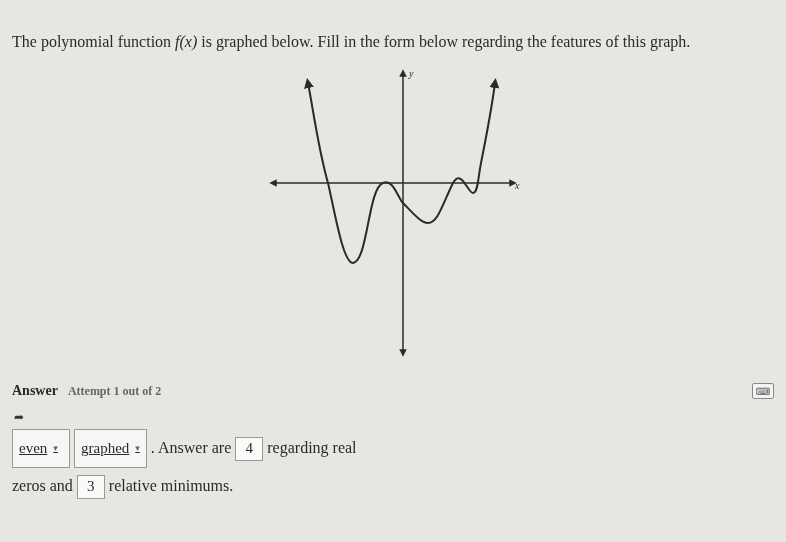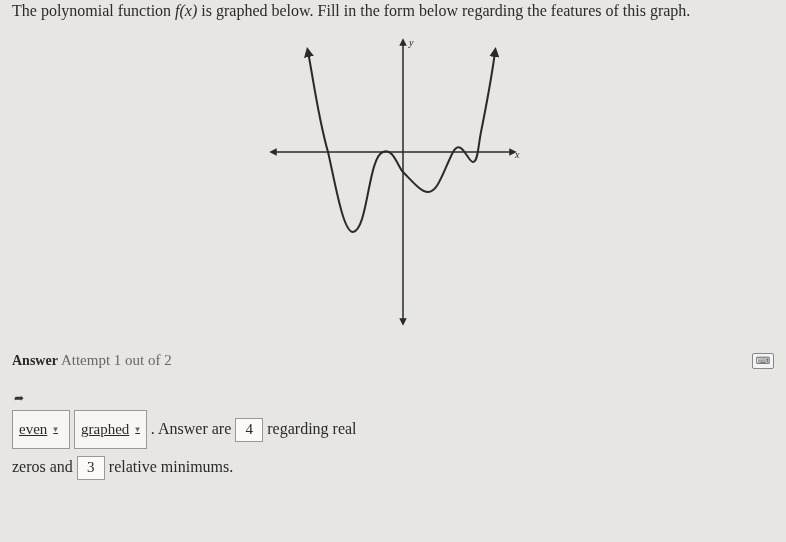--- a/index.html
+++ b/index.html
@@ -6,50 +6,51 @@
     body {
       width: 786px;
       height: 542px;
       background: #e8e6e3;
       font-family: Georgia, 'Times New Roman', serif;
       color: #2a2a2a;
       position: relative;
       overflow: hidden;
     }
     .container {
-      padding: 0 12px 12px 12px;
+      padding: 31px 12px 12px 12px;
     }
     .question-text {
       font-size: 16px;
       line-height: 1.4;
       margin-bottom: 10px;
     }
     .graph-area {
       width: 100%;
       display: flex;
       justify-content: center;
       margin: 10px 0 20px 0;
     }
     .graph-svg {
       width: 280px;
       height: 300px;
     }
     .answer-row {
       display: flex;
       align-items: center;
-      gap: 3px;
-      margin-bottom: 22px;
+      gap: 10px;
+      margin-bottom: 11px;
     }
     .answer-label {
       font-weight: 600;
       font-size: 14px;
     }
     .attempt-info {
-      font-size: 15px;
+      font-size: 12px;
       color: #666;
+      font-weight: bold;
     }
     .keyboard-icon {
       margin-left: auto;
       width: 22px;
       height: 16px;
       border: 1px solid #888;
       border-radius: 2px;
       background: #f4f4f4;
       display: flex;
       align-items: center;

